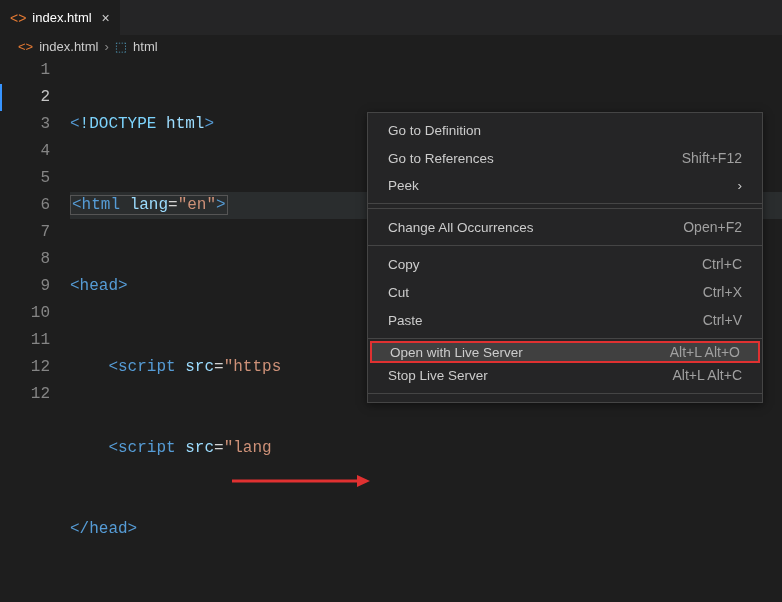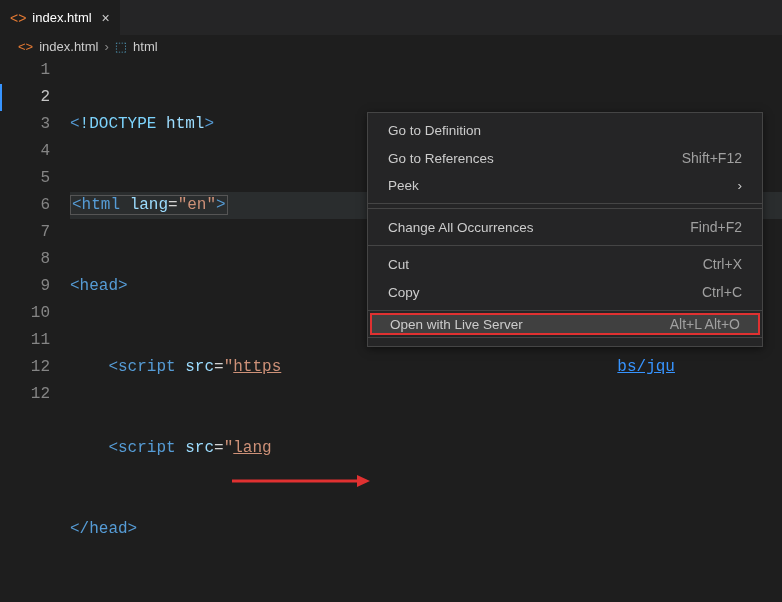--- a/index.html
+++ b/index.html
@@ -57,21 +57,21 @@
       color: #858585;
       user-select: none;
     }
     .gutter .active { color: #c6c6c6; }
     .code { flex: 1; white-space: pre; color: #d4d4d4; }
     .line { height: 27px; }
     .line.highlighted { background: #2a2d2e; }
     .tag { color: #569cd6; }
     .attr { color: #9cdcfe; }
     .str { color: #ce9178; }
-    .str-link { color: #ce9178; text-decoration: underline; }
+    .str-link { color: #ce9178; }
     .doctype { color: #7dd3fc; }
     .link-blue { color: #3794ff; text-decoration: underline; }
     .dim-box {
       border: 1px solid #555;
       padding: 0 1px;
     }
     .gutter-bar {
       position: absolute;
       left: 0;
       width: 2px;
@@ -188,35 +188,43 @@
       <span class="menu-shortcut">Shift+F12</span>
     </div>
     <div class="menu-item">
       <span>Peek</span>
       <span class="menu-arrow">›</span>
     </div>
     <div class="menu-sep"></div>
     <div class="menu-sep"></div>
     <div class="menu-item">
       <span>Change All Occurrences</span>
-      <span class="menu-shortcut">Find+F2</span>
-    </div>
-    <div class="menu-sep"></div>
+      <span class="menu-shortcut">Open+F2</span>
+    </div>
+    <div class="menu-sep"></div>
+    <div class="menu-item">
+      <span>Copy</span>
+      <span class="menu-shortcut">Ctrl+C</span>
+    </div>
     <div class="menu-item">
       <span>Cut</span>
       <span class="menu-shortcut">Ctrl+X</span>
     </div>
     <div class="menu-item">
-      <span>Copy</span>
-      <span class="menu-shortcut">Ctrl+C</span>
+      <span>Paste</span>
+      <span class="menu-shortcut">Ctrl+V</span>
     </div>
     <div class="menu-sep"></div>
     <div class="menu-item highlighted">
       <span>Open with Live Server</span>
       <span class="menu-shortcut">Alt+L Alt+O</span>
+    </div>
+    <div class="menu-item">
+      <span>Stop Live Server</span>
+      <span class="menu-shortcut">Alt+L Alt+C</span>
     </div>
     <div class="menu-sep"></div>
   </div>
 
 <svg class="red-arrow" width="140" height="20">
   <line x1="0" y1="10" x2="125" y2="10" stroke="#e03131" stroke-width="3"></line>
   <polygon points="125,4 138,10 125,16" fill="#e03131"></polygon>
 </svg>
 
 <div class="scrollbar-v"></div>

